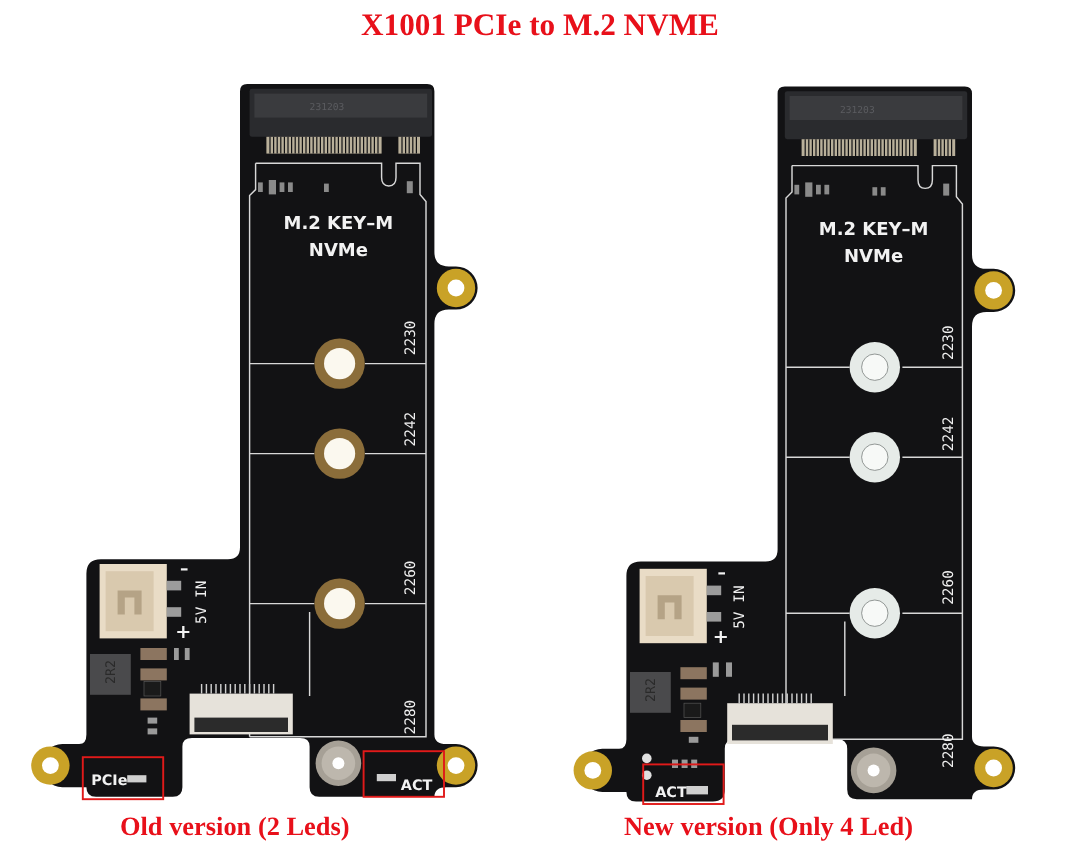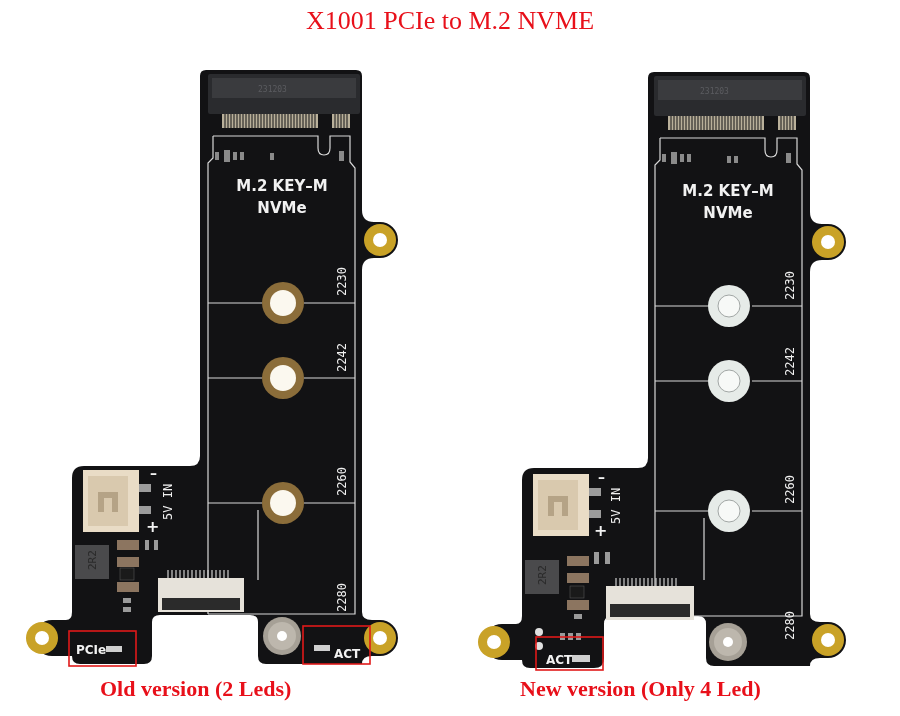--- a/index.html
+++ b/index.html
@@ -1,17 +1,17 @@
 <!DOCTYPE html>
 <html><head>
 <meta charset="utf-8">
 <style>
   html, body { margin: 0; padding: 0; background: #ffffff; }
   body { width: 900px; height: 716px; position: relative; overflow: hidden; font-family: "Liberation Serif", serif; }
-  .title { position: absolute; left: 0; top: 6px; width: 900px; text-align: center; color: #e8101a; font-weight: normal; font-size: 26px; letter-spacing: 0px; }
+  .title { position: absolute; left: 0; top: 6px; width: 900px; text-align: center; color: #e8101a; font-weight: bold; font-size: 26px; letter-spacing: 0px; }
   .caption { position: absolute; top: 676px; color: #e8101a; font-weight: bold; font-size: 22px; white-space: nowrap; }
   .cap-old { left: 100px; }
   .cap-new { left: 520px; }
   svg.board { position: absolute; top: 0; left: 0; }
   .silk { font-family: "DejaVu Sans", sans-serif; fill: #f2f2f2; font-weight: bold; }
   .silk-cond { font-family: "DejaVu Sans Mono", monospace; fill: #f0f0f0; }
 </style>
 </head>
 <body>
 

